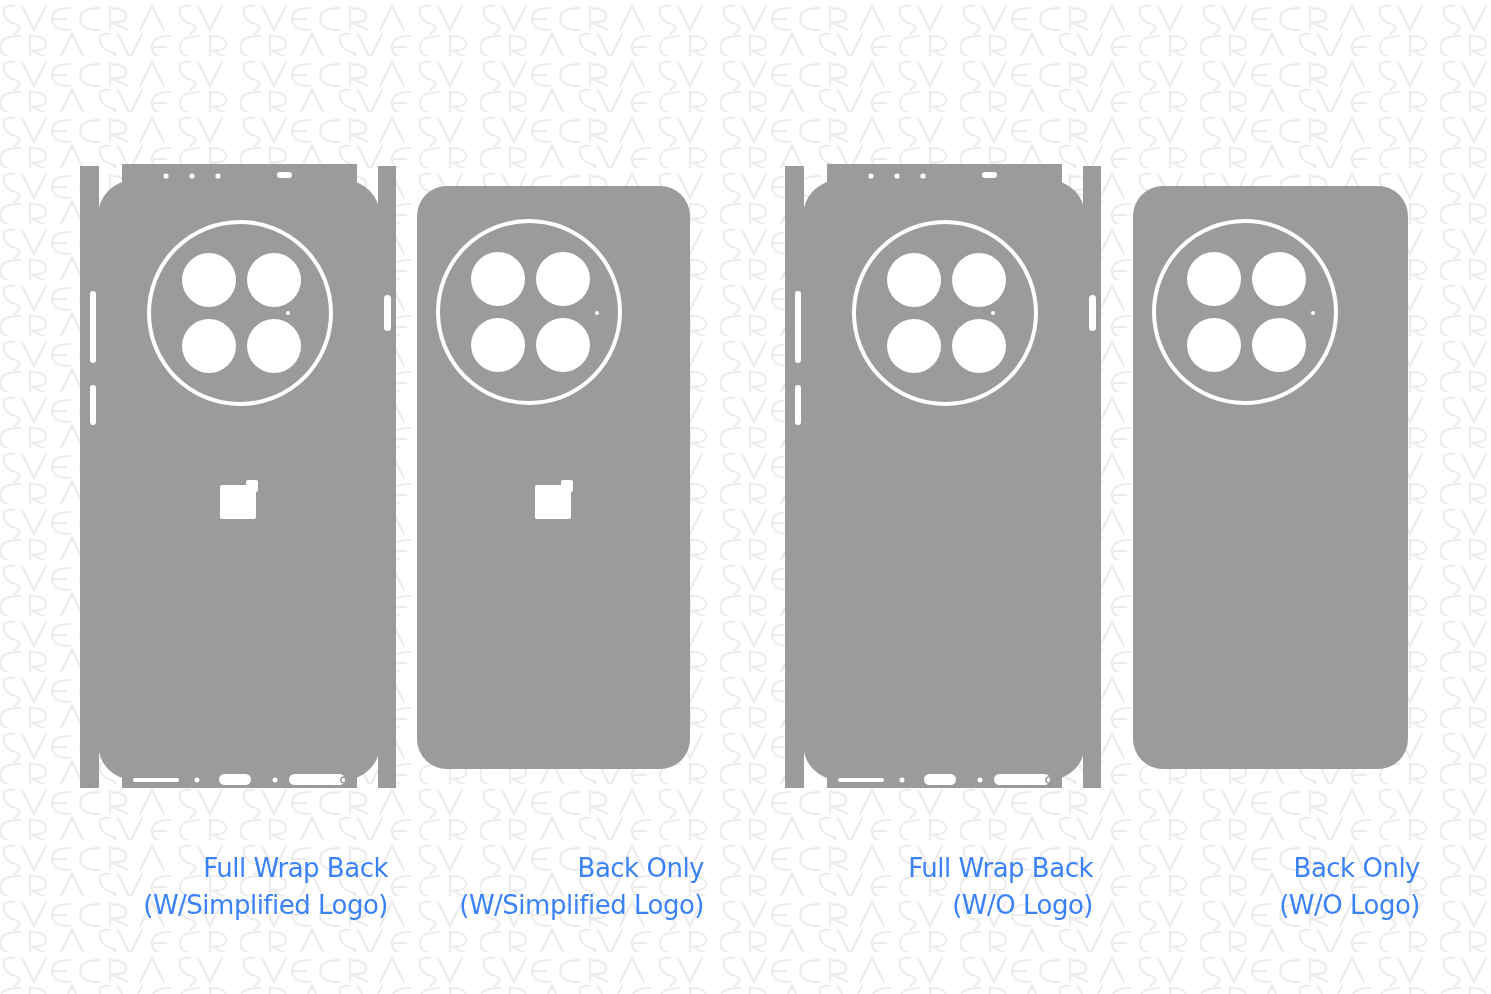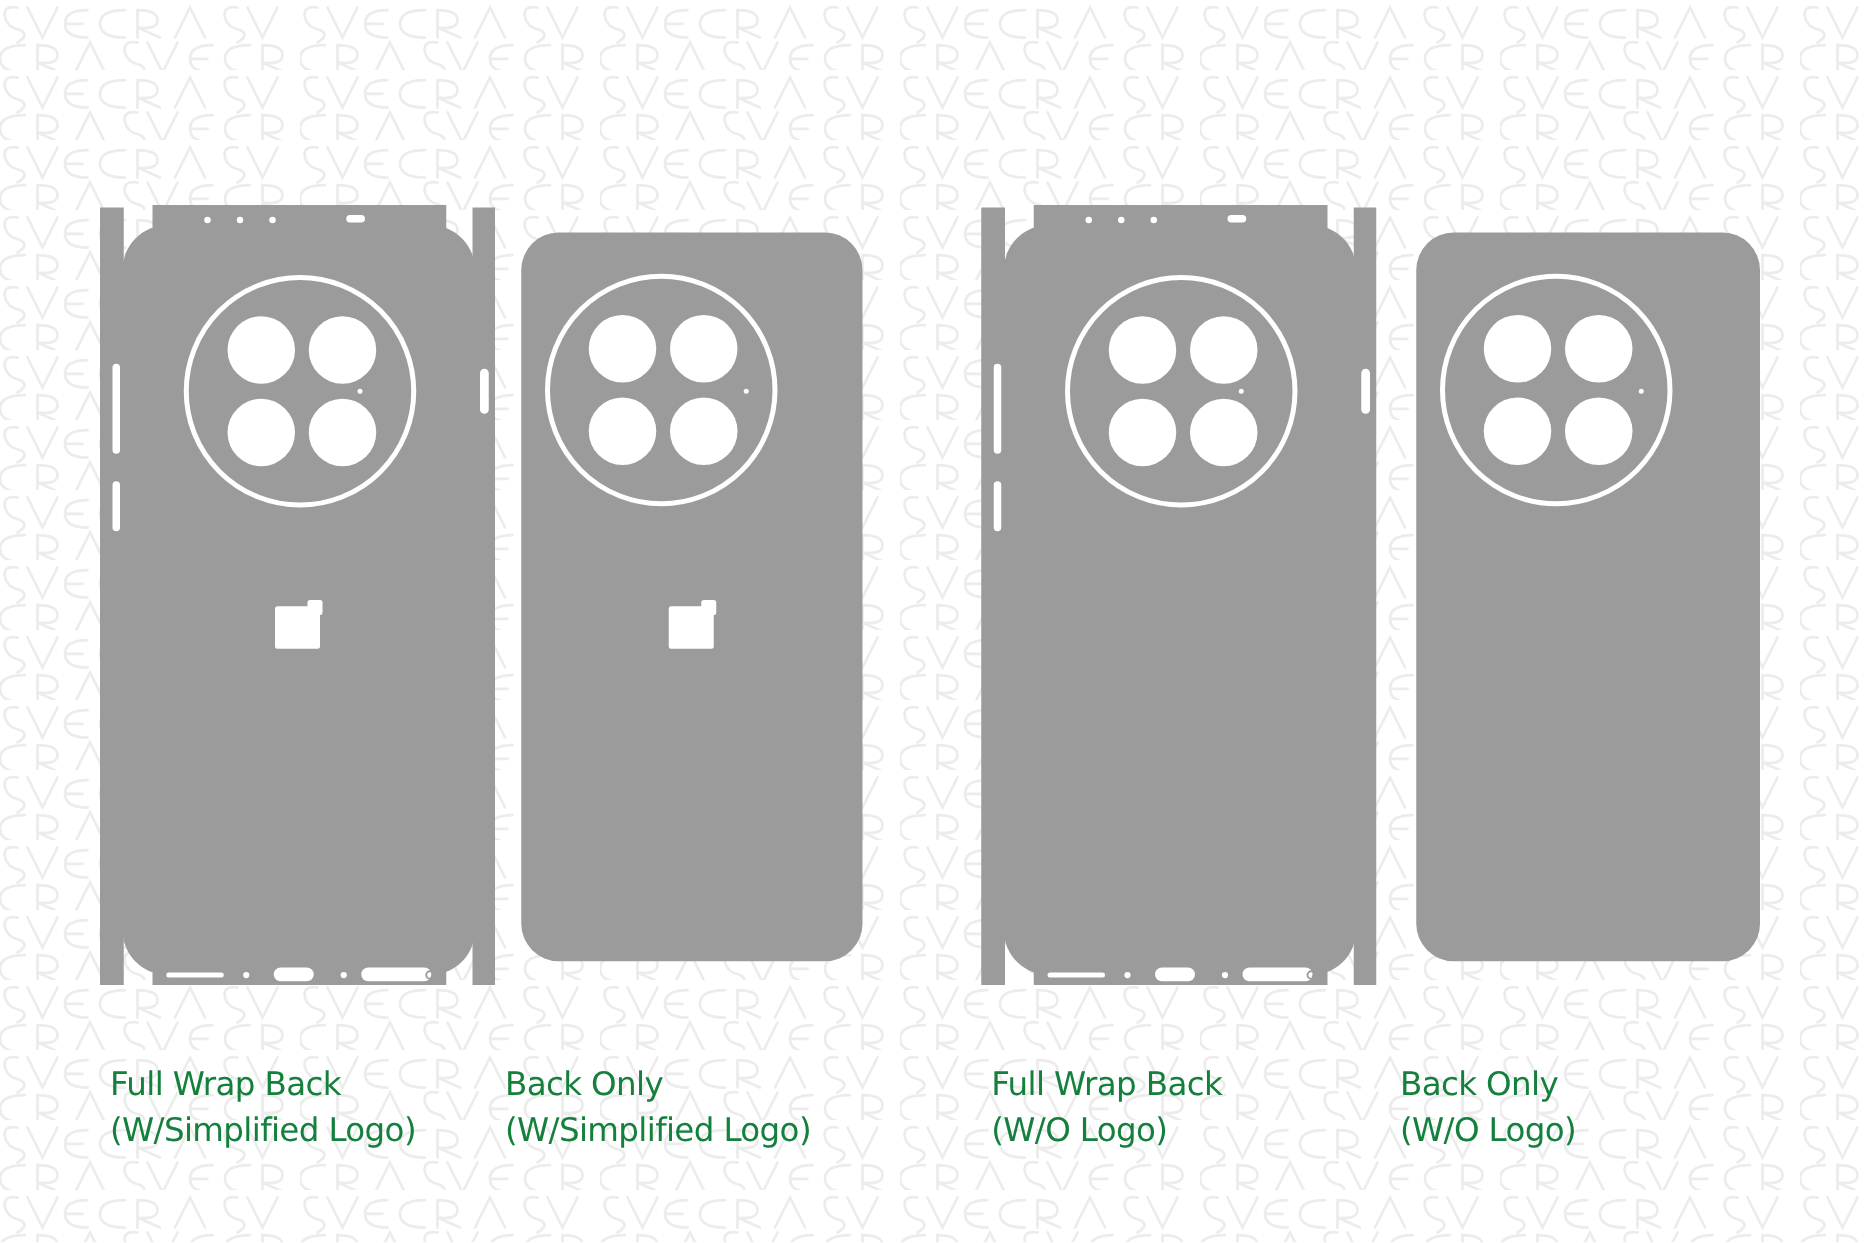--- a/index.html
+++ b/index.html
@@ -4,22 +4,22 @@
   <style>
     html, body { margin: 0; padding: 0; }
     body {
       width: 1491px; height: 994px; overflow: hidden; position: relative;
       background: #ffffff;
       font-family: "DejaVu Sans", sans-serif;
     }
     .bg-pattern { position: absolute; left: 0; top: 0; width: 1491px; height: 994px; }
     .panel { position: absolute; }
     .caption {
-      position: absolute; text-align: left;
-      color: #15803d; font-size: 26px; line-height: 37px;
+      position: absolute; text-align: right;
+      color: #3b82f6; font-size: 26px; line-height: 37px;
       font-family: "DejaVu Sans", sans-serif; letter-spacing: -0.5px;
     }
     .caption span { display: block; white-space: nowrap; }
   </style>
 </head>
 <body>
 
 <svg class="bg-pattern" width="1491" height="994" xmlns="http://www.w3.org/2000/svg">
   <defs>
     <pattern id="wm" x="0" y="0" width="240" height="56" patternUnits="userSpaceOnUse">

